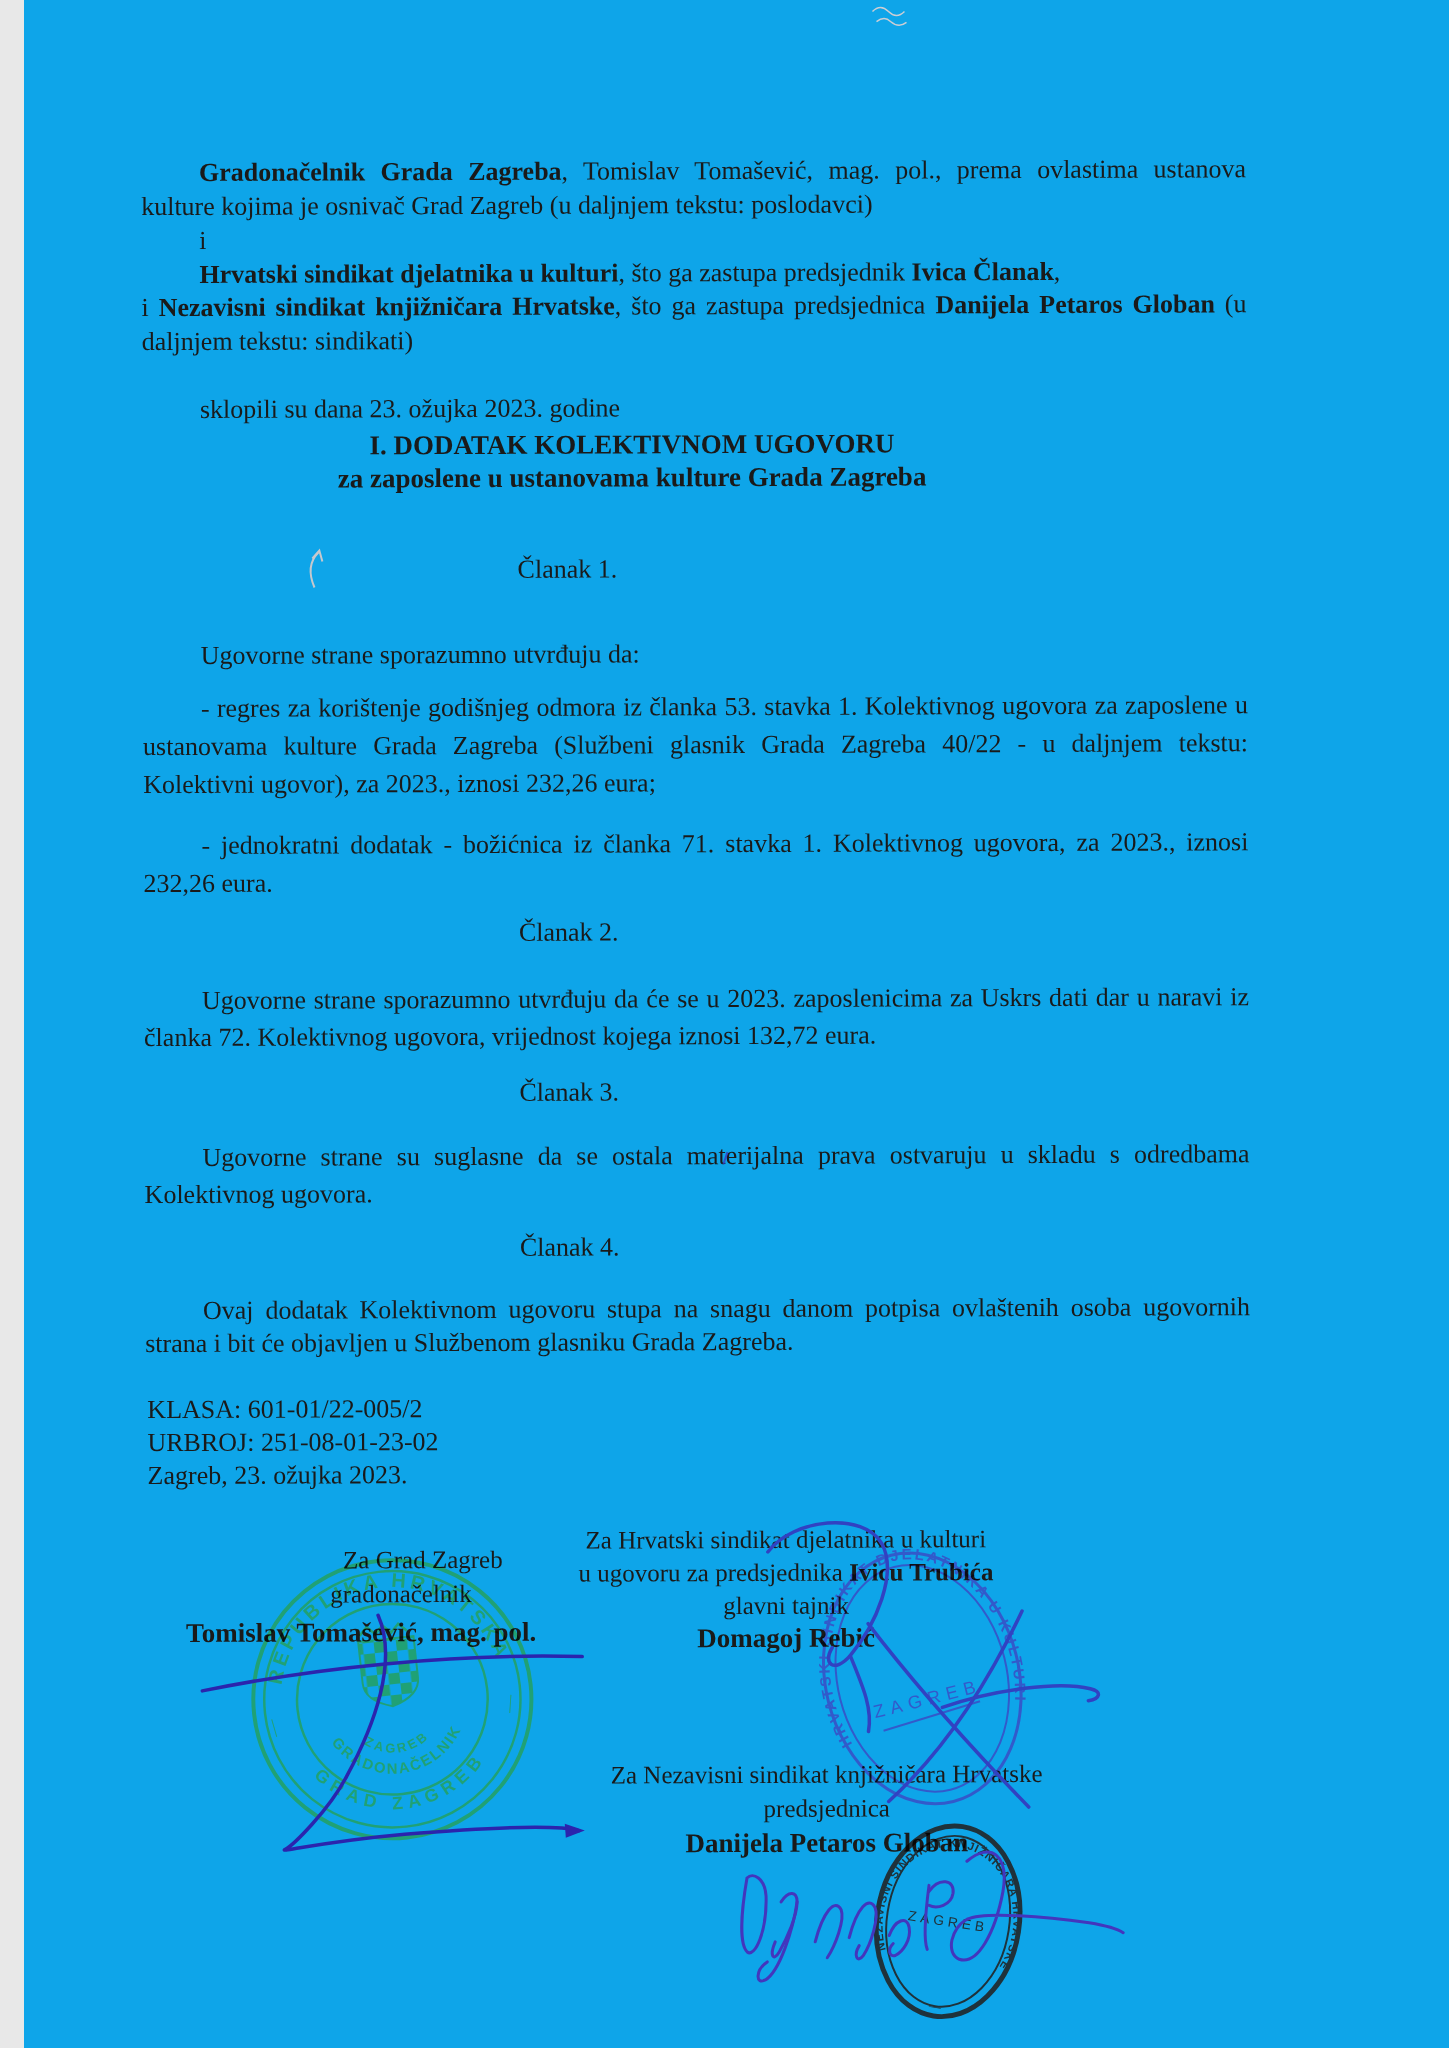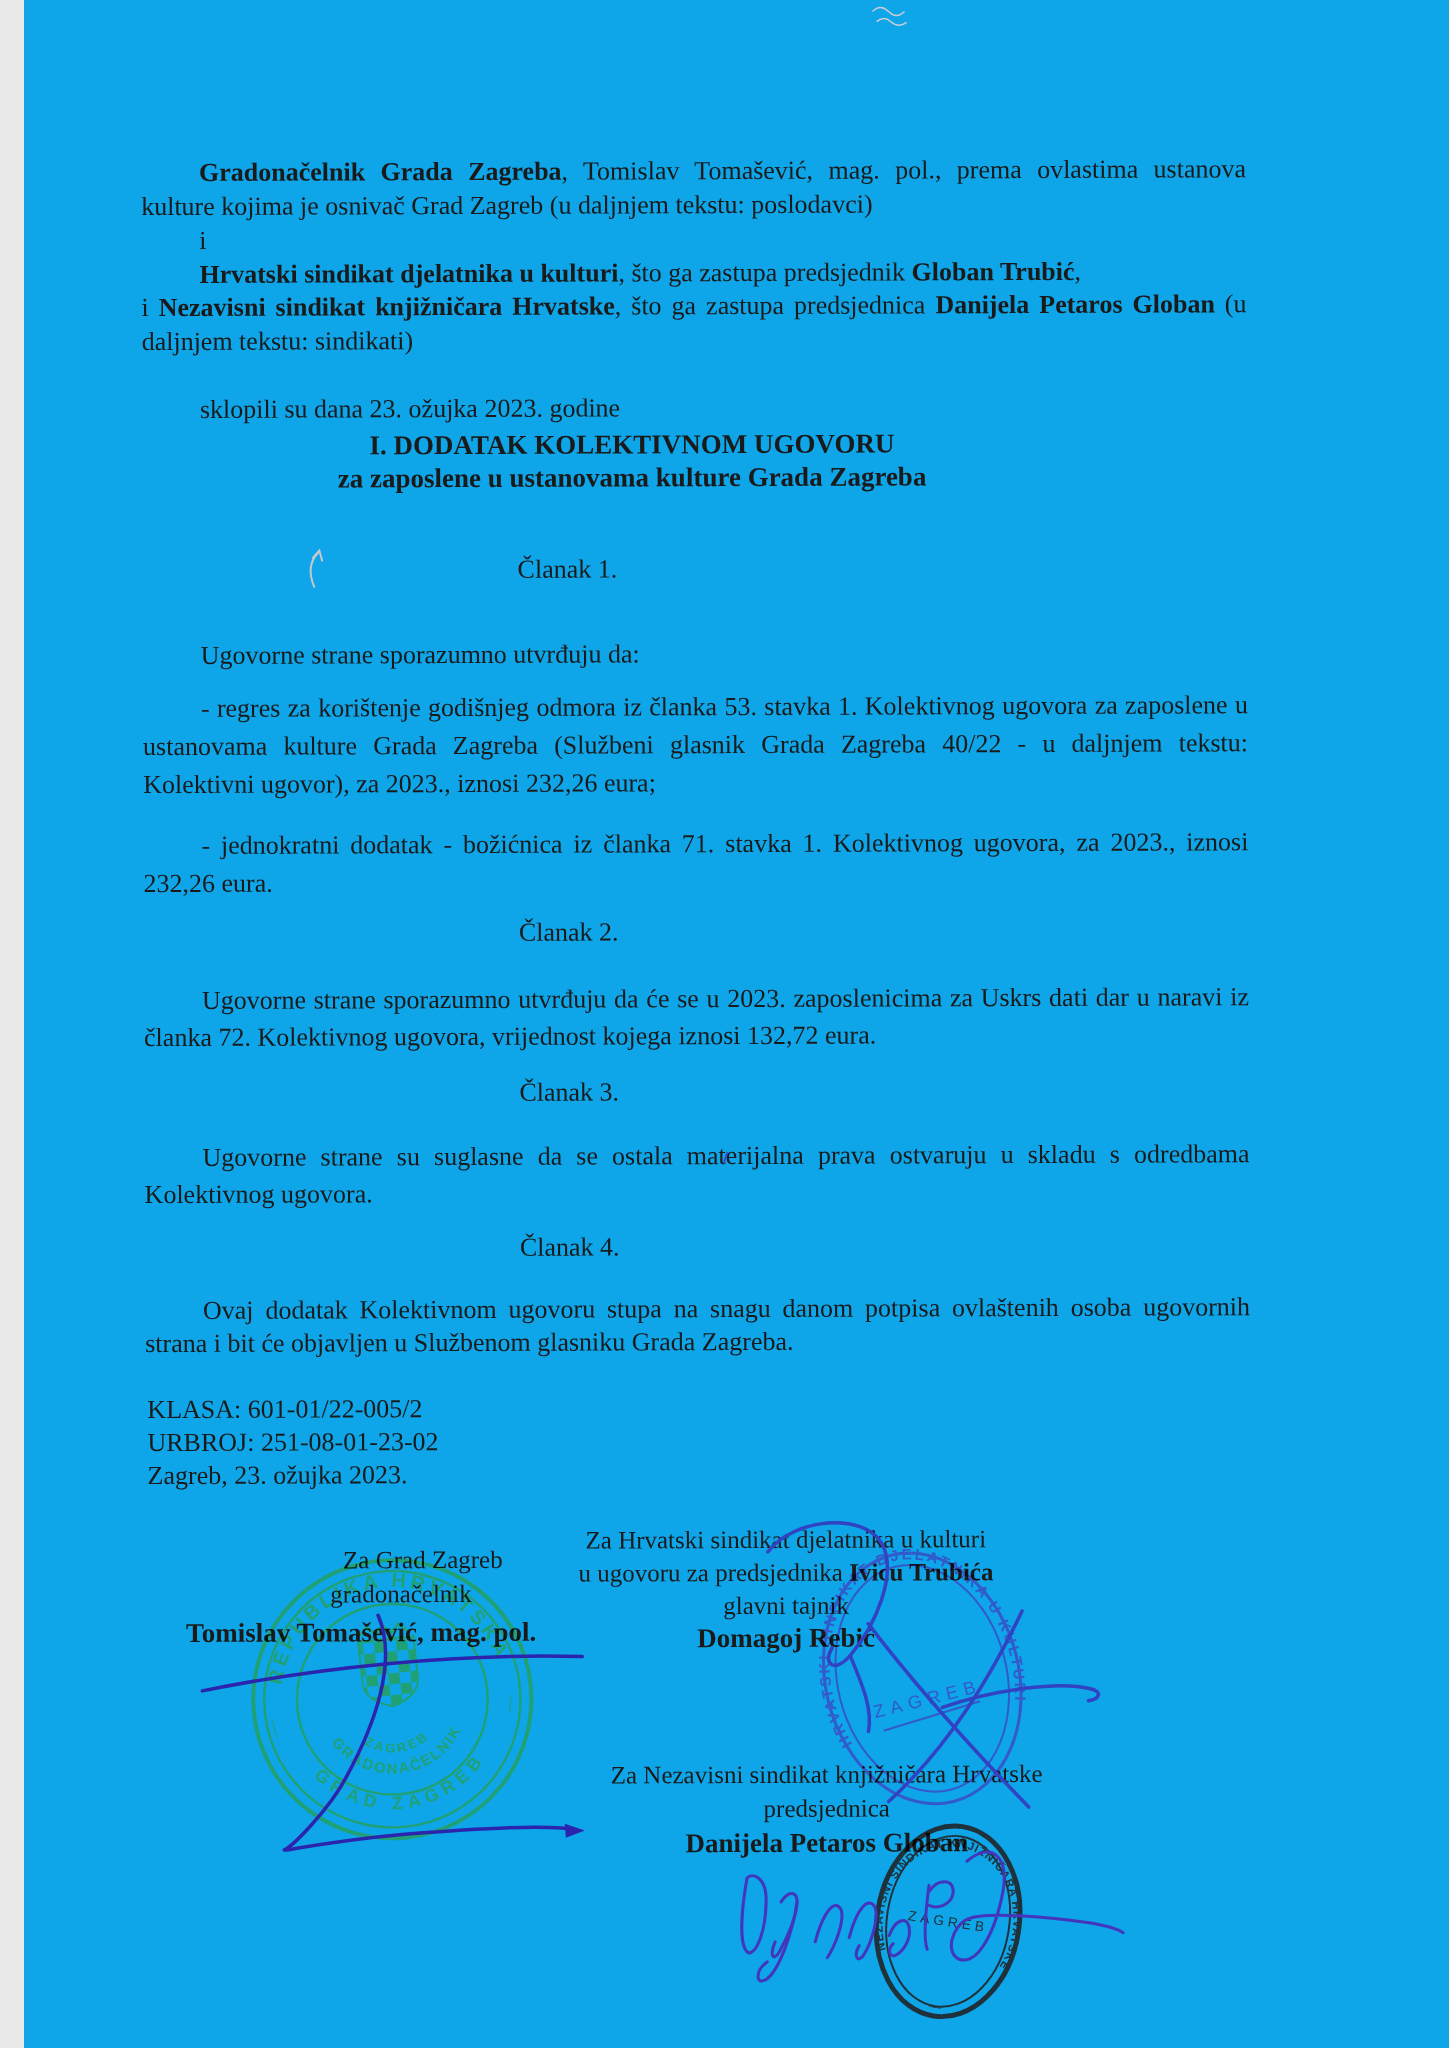--- a/index.html
+++ b/index.html
@@ -45,21 +45,21 @@
 
 <div class="page">
   <div class="scan">
 
     <div class="textlayer">
 
       <p class="abs body-text indent lh34" style="top:128px;"><b>Gradonačelnik Grada Zagreba</b><span>, Tomislav Tomašević, mag. pol., prema ovlastima ustanova kulture kojima je osnivač Grad Zagreb (u daljnjem tekstu: poslodavci)</span></p>
 
       <p class="abs body-text indent lh34" style="top:196px;"><span>i</span></p>
 
-      <p class="abs body-text indent lh34" style="top:230px;"><b>Hrvatski sindikat djelatnika u kulturi</b><span>, što ga zastupa predsjednik </span><b>Globan Trubić</b><span>,</span></p>
+      <p class="abs body-text indent lh34" style="top:230px;"><b>Hrvatski sindikat djelatnika u kulturi</b><span>, što ga zastupa predsjednik </span><b>Ivica Članak</b><span>,</span></p>
 
       <p class="abs body-text lh34" style="top:263px;"><span>i </span><b>Nezavisni sindikat knjižničara Hrvatske</b><span>, što ga zastupa predsjednica </span><b>Danijela Petaros Globan</b><span> (u daljnjem tekstu: sindikati)</span></p>
 
       <p class="abs body-text indent" style="top:363px;">sklopili su dana 23. ožujka 2023. godine</p>
 
       <div class="abs center-title" style="top:428px;">
         <div>I. DODATAK KOLEKTIVNOM UGOVORU</div>
         <div>za zaposlene u ustanovama kulture Grada Zagreba</div>
       </div>
 

